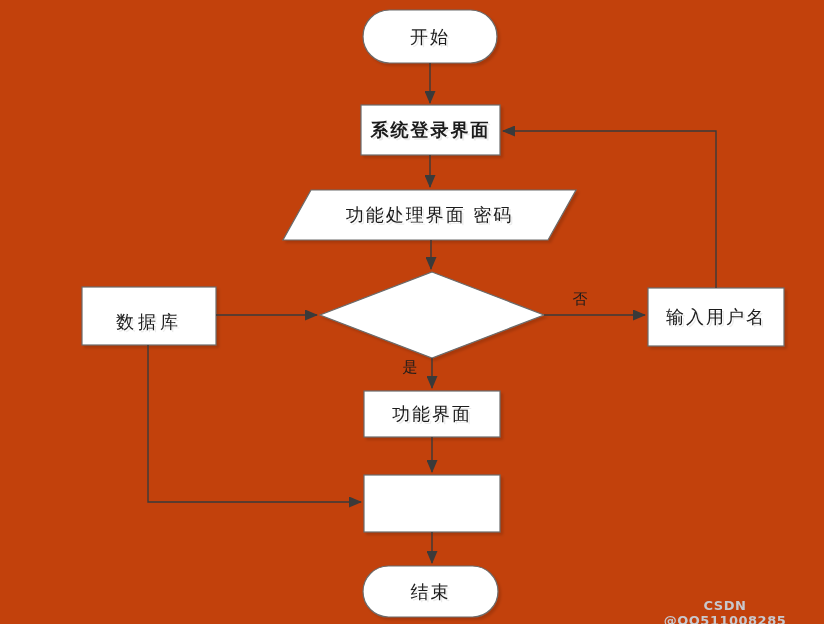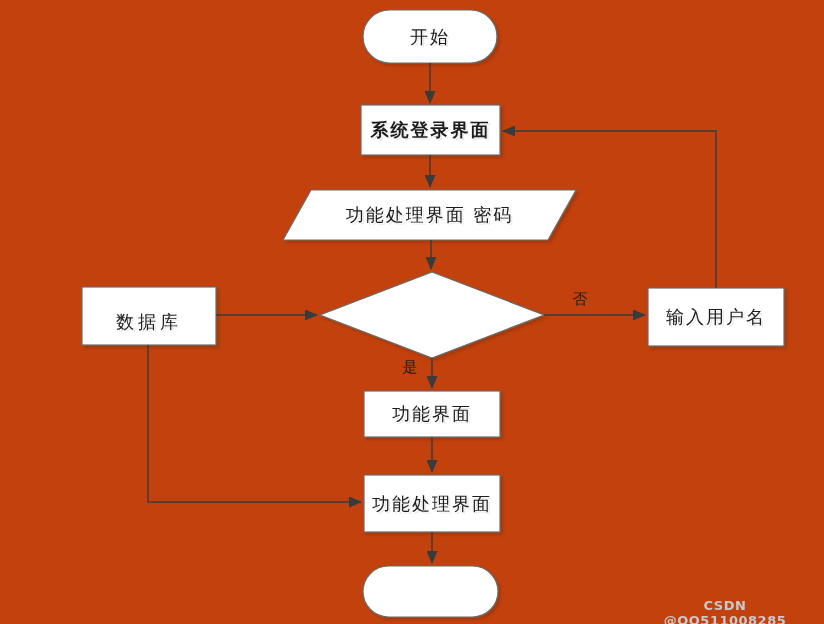--- a/index.html
+++ b/index.html
@@ -101,20 +101,20 @@
     <path class="edge" d="M216,315 H317" marker-end="url(#arrow)"></path>
     <path class="edge" d="M148,345 V502 H361" marker-end="url(#arrow)"></path>
   </svg>
 
   <div class="node-label" style="left:363px; top:10px;  width:134px; height:53px;">开始</div>
   <div class="node-label" style="left:361px; top:105px; width:139px; height:50px;font-weight:bold;">系统登录界面</div>
   <div class="node-label" style="left:283px; top:190px; width:293px; height:50px;">功能处理界面 密码</div>
   <div class="node-label" style="left:82px;  top:287px; width:134px; height:70px; letter-spacing:4px;">数据库</div>
   <div class="node-label" style="left:648px; top:288px; width:136px; height:58px;">输入用户名</div>
   <div class="node-label" style="left:364px; top:391px; width:136px; height:46px;">功能界面</div>
-  <div class="node-label" style="left:364px; top:475px; width:136px; height:57px;">功能处理界面</div>
+  <div class="node-label" style="left:363px; top:566px; width:135px; height:51px;">结束</div>
 
   <div class="edge-label" style="left:395px; top:357px; width:30px; height:21px;">是</div>
   <div class="edge-label" style="left:565px; top:289px; width:30px; height:21px;">否</div>
 
   <div class="watermark">CSDN @QQ511008285</div>
 
 </div>
 
 </body></html>

